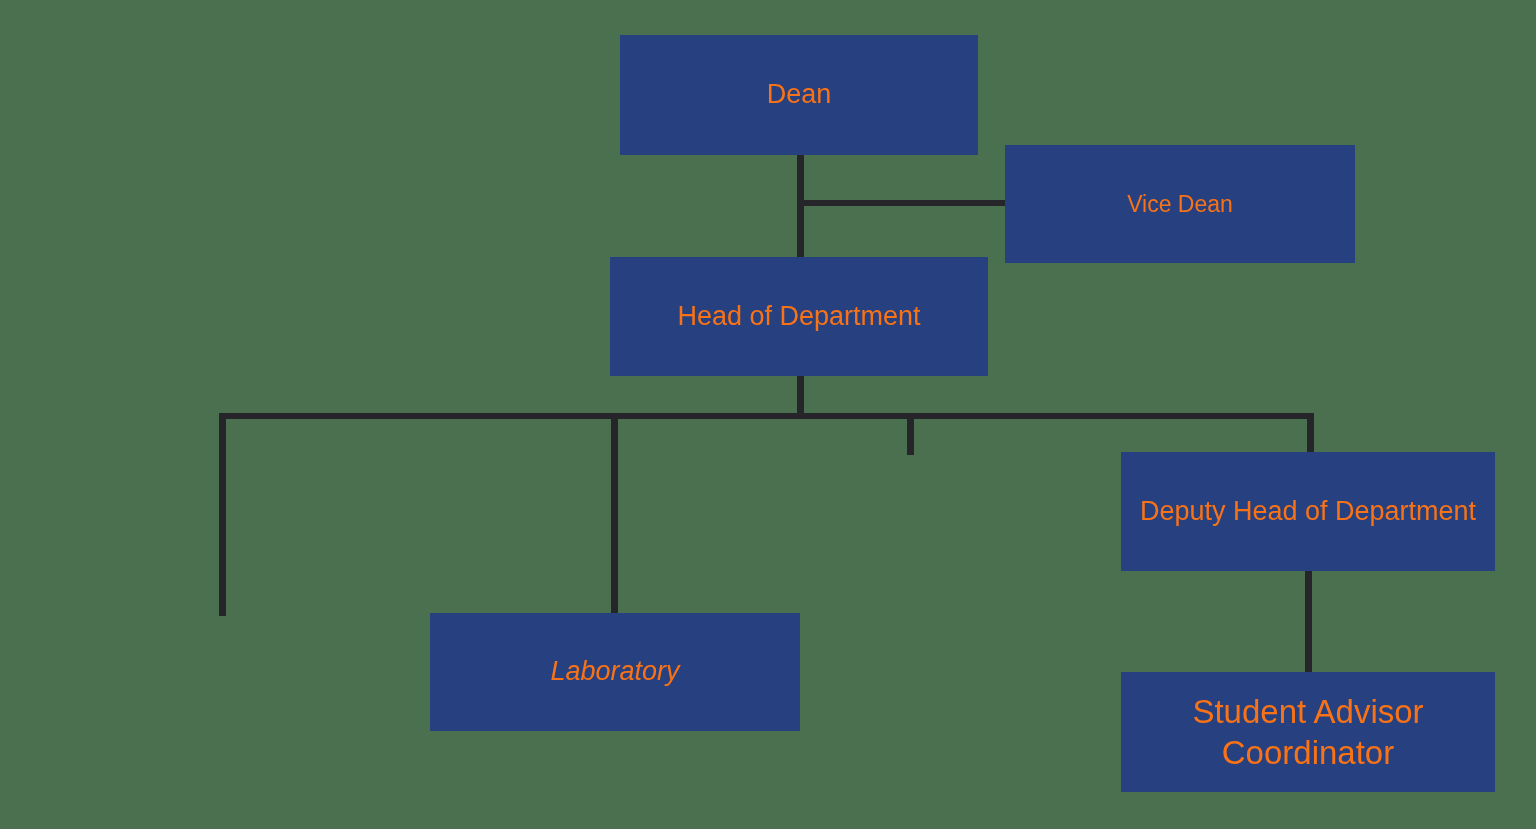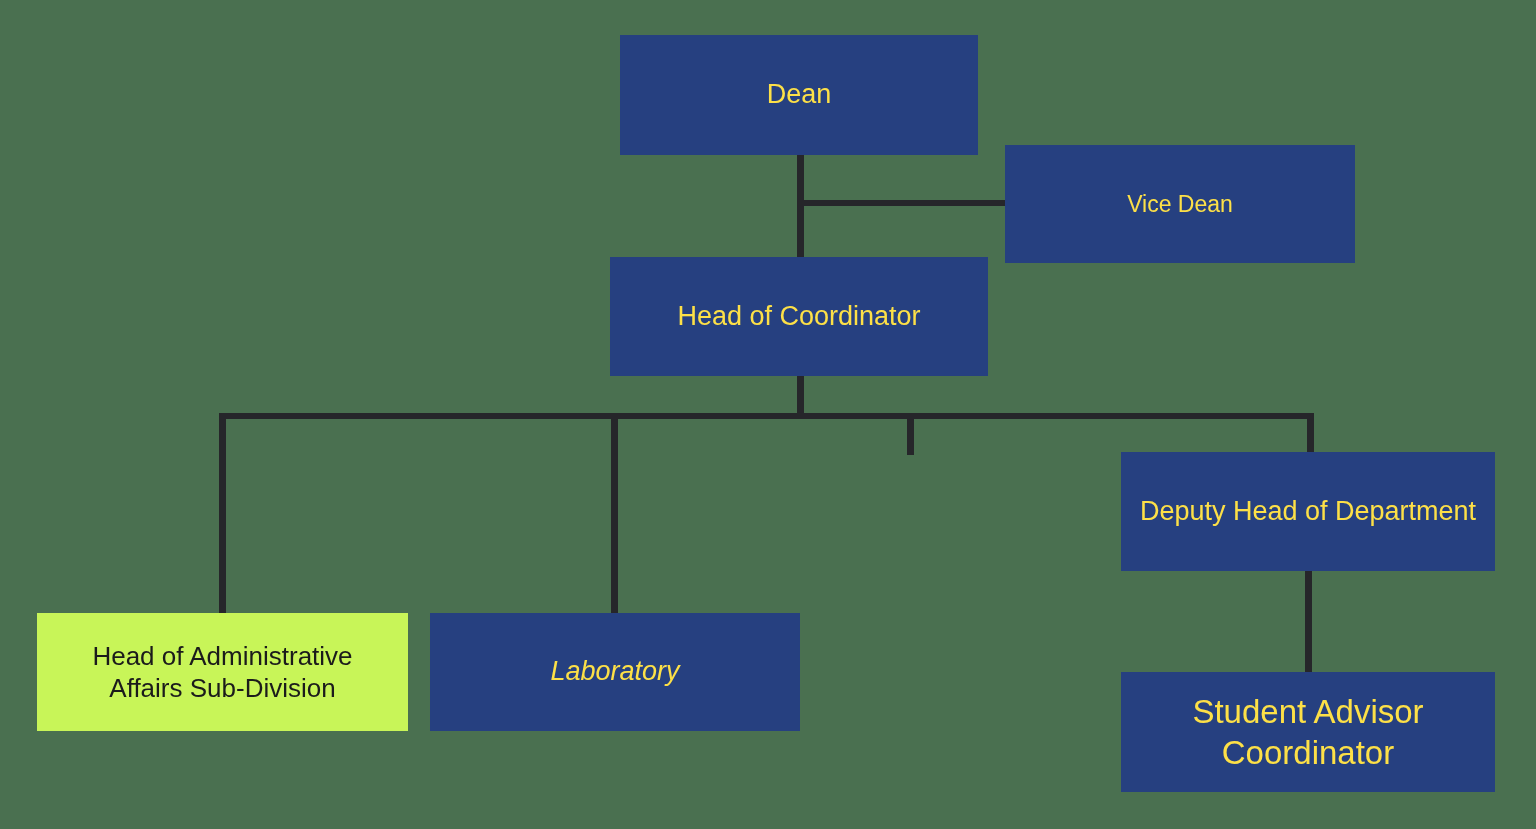--- a/index.html
+++ b/index.html
@@ -28,21 +28,21 @@
   .node .node-label {
     display: block;
     width: 100%;
     padding: 0 10px;
     box-sizing: border-box;
     line-height: 1.25;
     white-space: pre-line;
   }
   .node.blue {
     background: #264080;
-    color: #fde047;
+    color: #f97316;
   }
   .node.lime {
     background: #c8f558;
     color: #1b1b1b;
   }
   .connector {
     position: absolute;
     background: #26262a;
     z-index: 1;
   }
@@ -83,32 +83,28 @@
 
   <div class="node blue" id="node-dean">
     <span class="node-label">Dean</span>
   </div>
 
   <div class="node blue" id="node-vice-dean">
     <span class="node-label">Vice Dean</span>
   </div>
 
   <div class="node blue" id="node-head-dept">
-    <span class="node-label">Head of Coordinator</span>
+    <span class="node-label">Head of Department</span>
   </div>
 
 
   <div class="node blue" id="node-deputy-head">
     <span class="node-label">Deputy Head of Department</span>
   </div>
 
-  <div class="node lime" id="node-admin-affairs">
-    <span class="node-label">Head of Administrative
-Affairs Sub-Division</span>
-  </div>
 
   <div class="node blue" id="node-laboratory">
     <span class="node-label">Laboratory</span>
   </div>
 
   <div class="node blue" id="node-student-adv">
     <span class="node-label">Student Advisor Coordinator</span>
   </div>
 
 </div>

